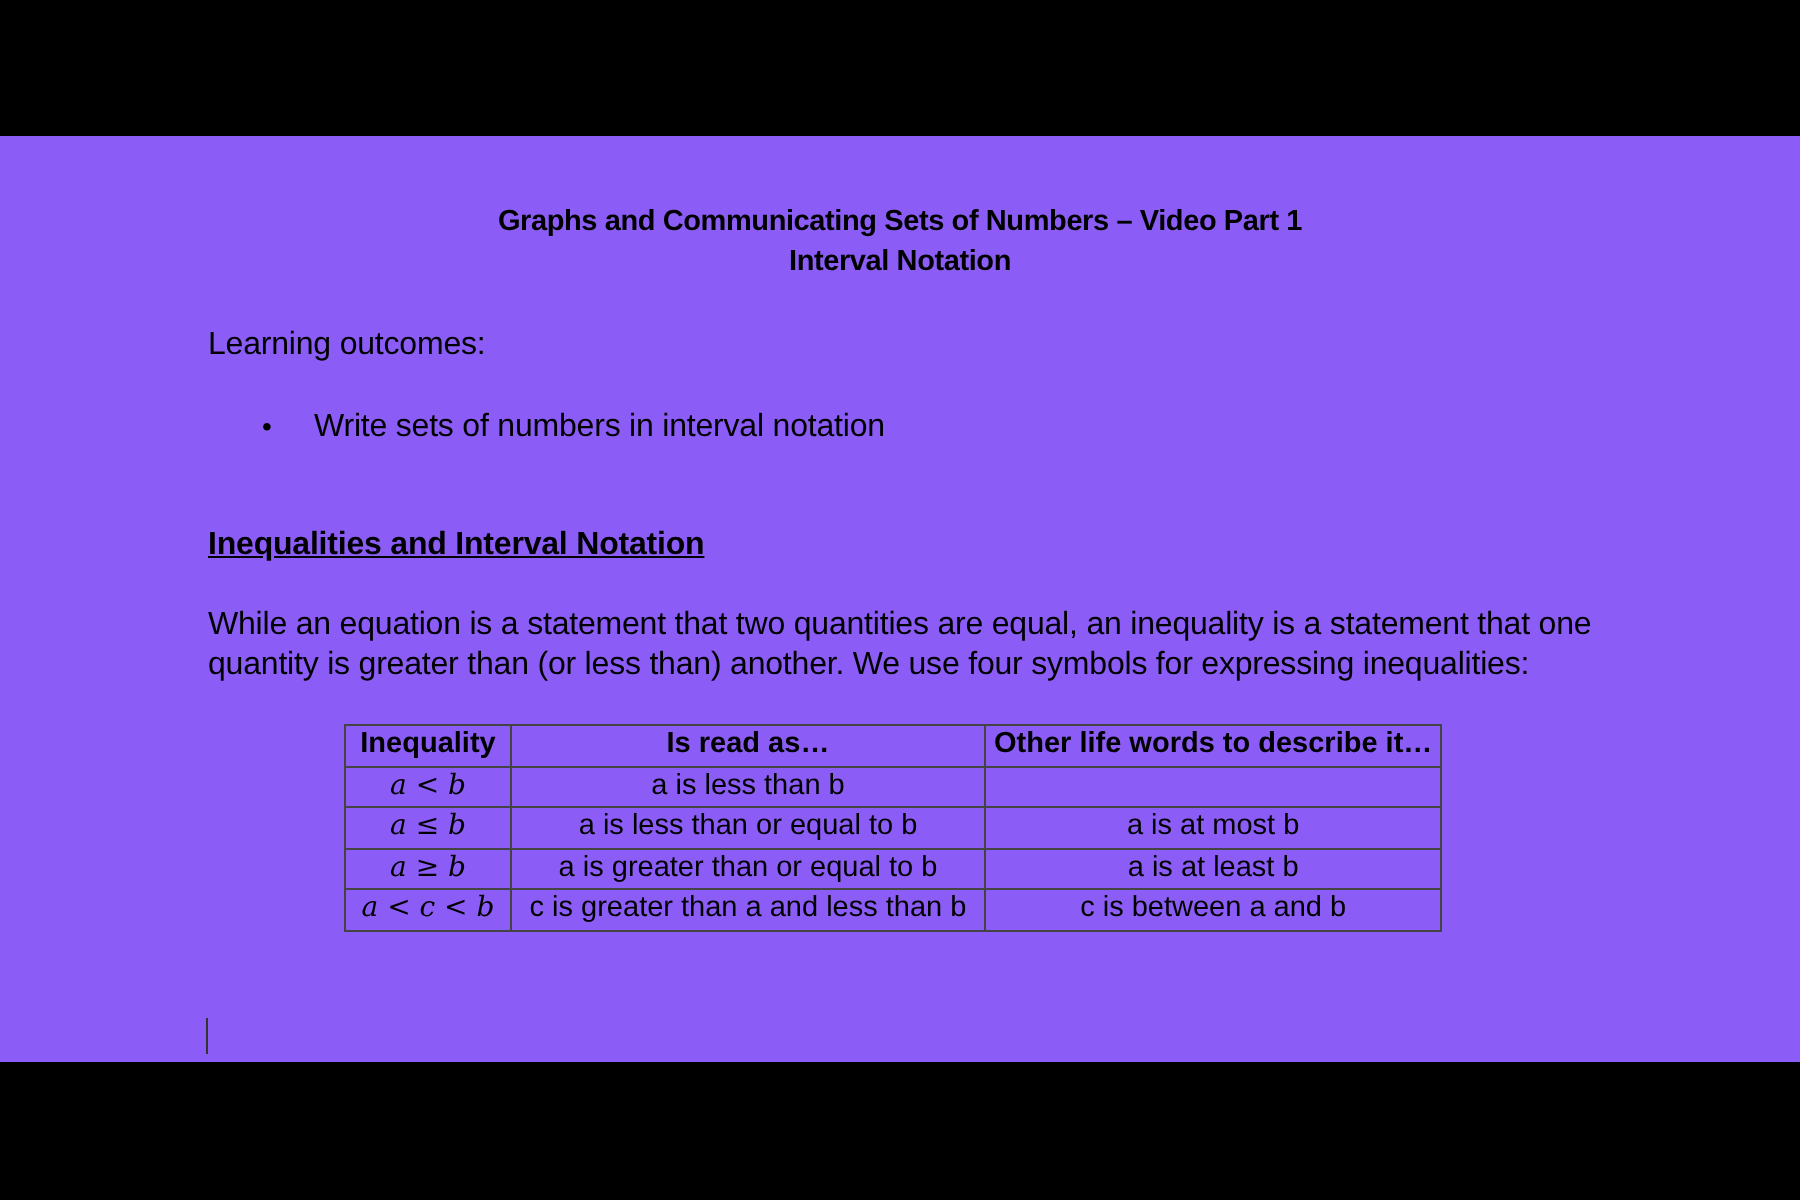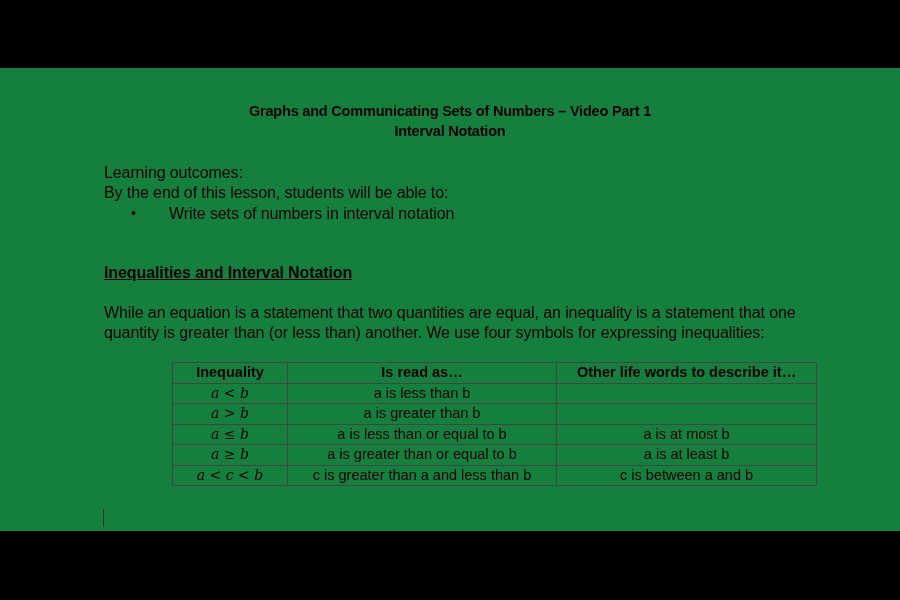--- a/index.html
+++ b/index.html
@@ -1,65 +1,59 @@
 <!DOCTYPE html>
 <html><head>
 <meta charset="utf-8">
 <style>
   html, body { margin:0; padding:0; }
   body { width:900px; height:600px; background:#000; position:relative; overflow:hidden; font-family:"Liberation Sans", sans-serif; }
   .bar-top { position:absolute; left:0; top:0; width:900px; height:68px; background:#000; }
   .bar-bottom { position:absolute; left:0; top:531px; width:900px; height:69px; background:#000; }
-  .page { position:absolute; left:0; top:68px; width:900px; height:497px; background:#15803d; overflow:hidden; color:#000; }
+  .page { position:absolute; left:0; top:68px; width:900px; height:497px; background:#8b5cf6; overflow:hidden; color:#000; }
   .title { position:absolute; left:0; width:900px; text-align:center; font-weight:bold; font-size:14.5px; letter-spacing:-0.2px; }
   .t1 { top:35px; }
   .t2 { top:55px; }
   .txt { position:absolute; left:104px; font-size:16px; white-space:nowrap; letter-spacing:-0.1px; }
   .bullet { position:absolute; left:131px; top:137px; font-size:14px; }
   .heading { font-weight:bold; text-decoration:underline; }
   table { position:absolute; left:172px; top:294px; border-collapse:collapse; font-size:14.5px; }
-  td, th { border:1px solid #444; padding:0 20px; height:19.5px; text-align:center; white-space:nowrap; line-height:19px; }
+  td, th { border:1px solid #444; padding:0 4px; height:19.5px; text-align:center; white-space:nowrap; line-height:19px; }
   th { font-weight:bold; }
   .m { font-family:"DejaVu Serif", serif; font-style:italic; font-size:14px;margin-top:24px; }
   .cursor { position:absolute; left:103px; top:441px; width:1px; height:18px; background:#333; }
 </style>
 </head>
 <body>
 
 <div class="bar-top"></div>
 
 <div class="page">
   <div class="title t1">Graphs and Communicating Sets of Numbers – Video Part 1</div>
   <div class="title t2">Interval Notation</div>
 
   <div class="txt" style="top:96px;">Learning outcomes:</div>
-  <div class="txt" style="top:116px;">By the end of this lesson, students will be able to:</div>
   <div class="bullet">•</div>
-  <div class="txt" style="left:169px; top:137px;">Write sets of numbers in interval notation</div>
+  <div class="txt" style="left:157px; top:137px;">Write sets of numbers in interval notation</div>
 
   <div class="txt heading" style="top:196px;">Inequalities and Interval Notation</div>
 
   <div class="txt" style="top:236px;">While an equation is a statement that two quantities are equal, an inequality is a statement that one</div>
   <div class="txt" style="top:256px;">quantity is greater than (or less than) another.  We use four symbols for expressing inequalities:</div>
 
   <table>
     <tbody>
         <tr>
       <th style="width:74px;">Inequality</th>
       <th style="width:228px;">Is read as…</th>
       <th style="width:217px;">Other life words to describe it…</th>
     </tr>
     <tr>
       <td class="m">a &lt; b</td>
       <td>a is less than b</td>
-      <td></td>
-    </tr>
-    <tr>
-      <td class="m">a &gt; b</td>
-      <td>a is greater than b</td>
       <td></td>
     </tr>
     <tr>
       <td class="m">a ≤ b</td>
       <td>a is less than or equal to b</td>
       <td>a is at most b</td>
     </tr>
     <tr>
       <td class="m">a ≥ b</td>
       <td>a is greater than or equal to b</td>

